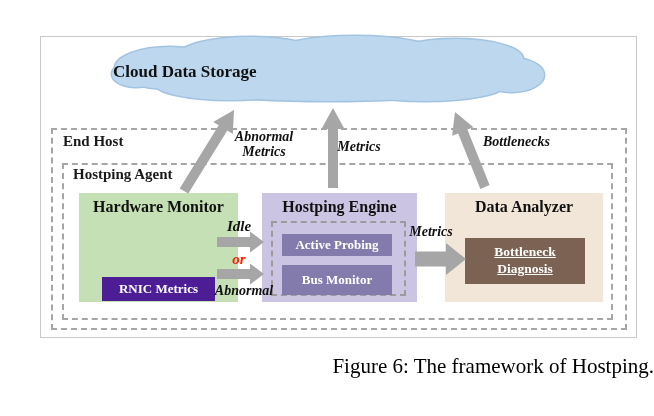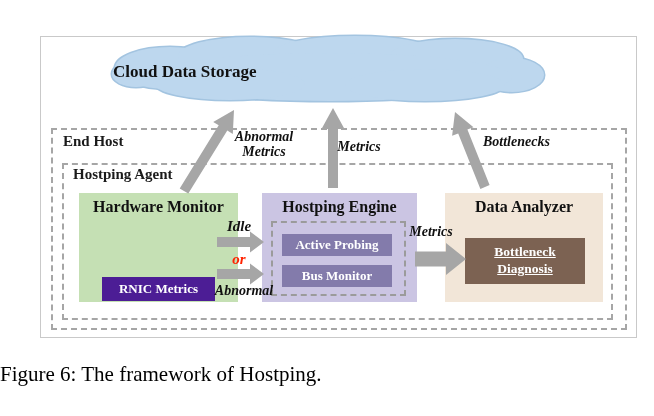--- a/index.html
+++ b/index.html
@@ -20,40 +20,40 @@
   .mod-hw       { left:79px;  top:193px; width:159px; height:109px; background:#C5E0B4; }
   .mod-engine   { left:262px; top:193px; width:155px; height:109px; background:#CBC5E3; }
   .mod-analyzer { left:445px; top:193px; width:158px; height:109px; background:#F2E6D8; }
 
   .item { position:absolute; display:flex; align-items:center; justify-content:center;
           color:#fff; font-weight:bold; font-size:13px; text-align:center; line-height:1.25; }
   .mod-hw .i1 { left:23px; top:37px; width:113px; height:24px; background:#5A7549; }
   .mod-hw .i2 { left:23px; top:84px; width:113px; height:24px; background:#4c1d95; }
   .engine-inner { position:absolute; left:9px; top:28px; width:135px; height:75px; border:2px dashed #9b9b9b; box-sizing:border-box; }
   .mod-engine .i1 { left:20px; top:41px; width:110px; height:22px; background:#837BAB; }
-  .mod-engine .i2 { left:20px; top:72px; width:110px; height:22px; background:#837BAB; }
+  .mod-engine .i2 { left:20px; top:72px; width:110px; height:30px; background:#837BAB; }
   .mod-analyzer .i1 { left:20px; top:45px; width:120px; height:46px; background:#7C6252; font-size:13.5px;text-decoration:underline; }
 
   .flow-label { position:absolute; font-style:italic; font-weight:bold; font-size:14px; color:#111;
                 text-align:center; white-space:pre-line; line-height:1.1; z-index:6; }
   #lbl-abn-metrics   { left:228px; top:129px; width:72px; }
   #lbl-metrics-up    { left:330px; top:139px; width:58px; }
   #lbl-bottlenecks   { left:483px; top:134px; width:112px; text-align:left; }
   #lbl-idle          { left:214px; top:218px; width:50px; font-size:15px; }
   #lbl-or            { left:214px; top:251px; width:50px; font-size:15px; color:#FF2200; }
   #lbl-abnormal      { left:209px; top:283px; width:70px; }
   #lbl-metrics-right { left:404px; top:224px; width:54px; }
 
   .cloud-label { position:absolute; left:113px; top:62px; width:432px; 
                  font-weight:bold; font-size:17px; color:#111; z-index:5; }
 
   .art { position:absolute; left:0; top:0; z-index:4; pointer-events:none; }
 
-  .caption { position:absolute; left:0; top:354px; width:654px; text-align:left;
-             font-size:21px; color:#000; z-index:5;margin-top:8px; }
+  .caption { position:absolute; left:0; top:354px; width:654px; text-align:right;
+             font-size:21px; color:#000; z-index:5; }
 </style>
 </head>
 <body>
 
 <div class="fig">
 
   <div class="abs outer-box"></div>
   <div class="abs endhost-box"></div>
   <div class="abs agent-box"></div>
   <div id="end-host-label" class="container-label">End Host</div>

